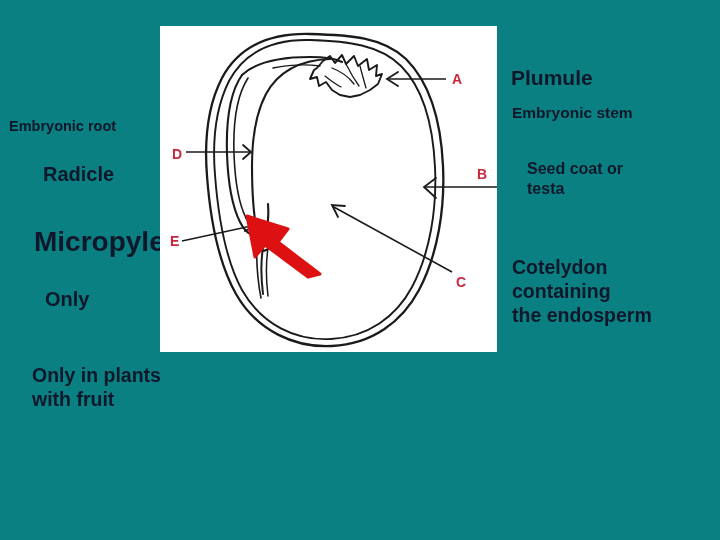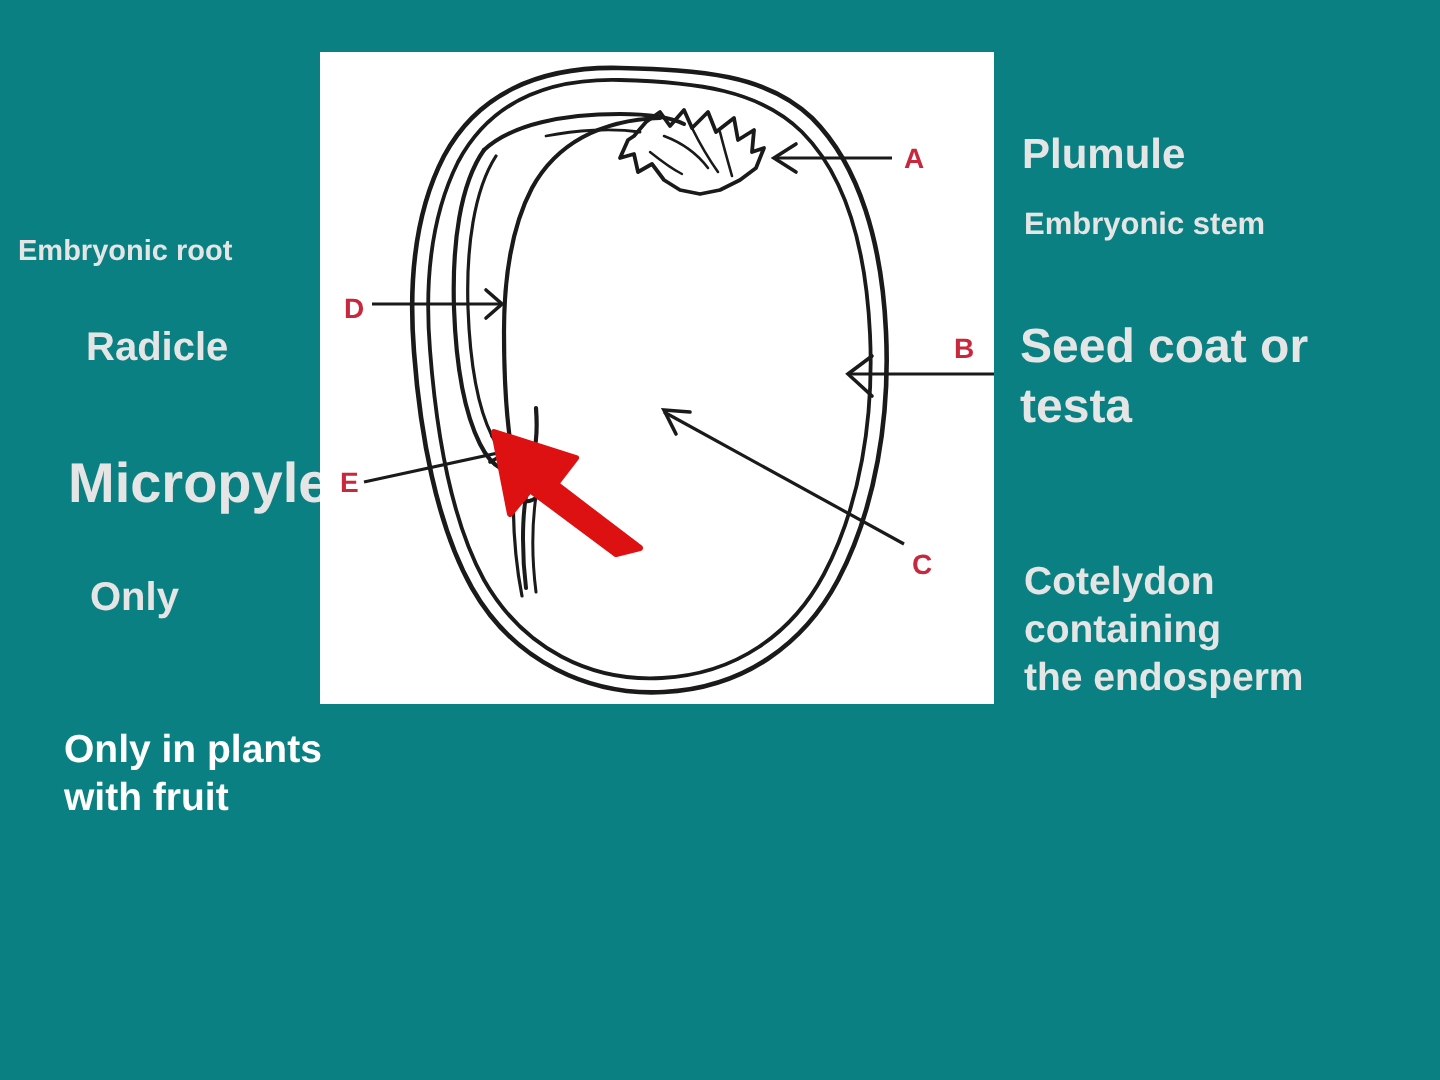--- a/index.html
+++ b/index.html
@@ -13,29 +13,29 @@
     font-family: "Liberation Sans", sans-serif;
   }
   #slide {
     position: relative;
     width: 720px;
     height: 540px;
     background: #0a8082;
   }
   .lbl {
     position: absolute;
-    color: #e5e5e5;
+    color: #0f172a;
     font-weight: bold;
     font-family: "Liberation Sans", sans-serif;
     white-space: pre-line;
     line-height: 1.15;
     letter-spacing: 0px;
   }
   .lbl-yellow {
-    color: #ffffff;
+    color: #0f172a;
   }
 
   
   #label-embryonic-root {
     left: 9px;
     top: 118px;
     font-size: 14.5px;
   }
   #label-radicle {
     left: 43px;
@@ -64,28 +64,28 @@
     left: 710px;
     top: 66px;
     font-size: 21px;
   }
   #label-embryonic-stem {
     left: 512px;
     top: 104px;
     font-size: 15.5px;
   }
   #label-seed-coat {
-    left: 510px;
+    left: 527px;
     top: 159px;
-    font-size: 24px;
+    font-size: 16px;
     line-height: 1.25;
   }
   #label-cotelydon {
     left: 512px;
-    top: 280px;
+    top: 256px;
     font-size: 19.5px;
     line-height: 1.22;
   }
 
   
   #diagram-panel {
     position: absolute;
     left: 160px;
     top: 26px;
     width: 337px;

